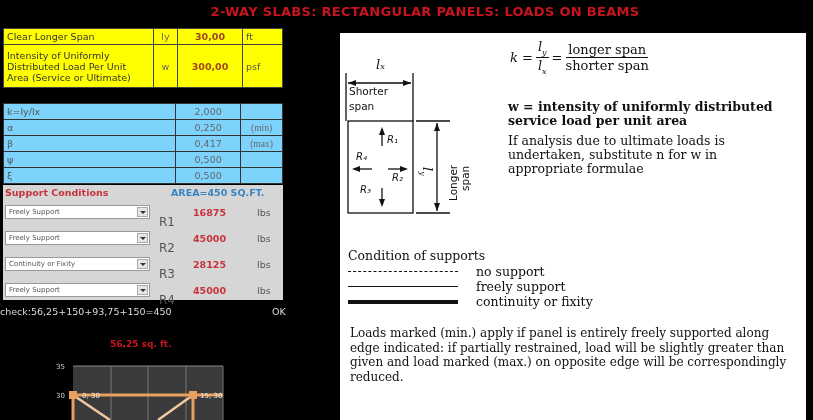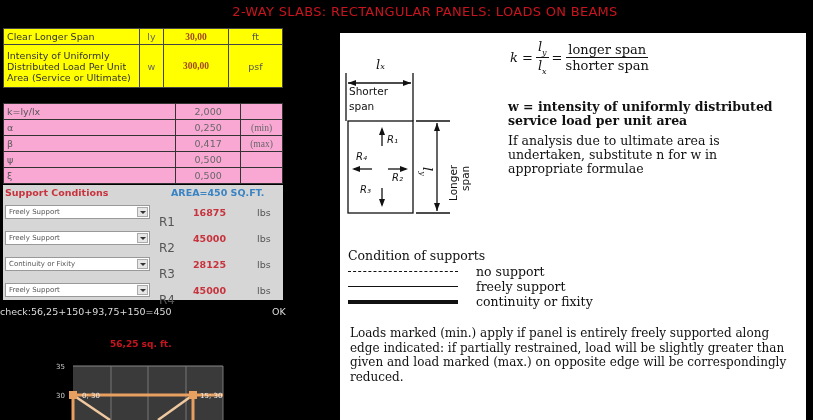--- a/index.html
+++ b/index.html
@@ -1,35 +1,35 @@
 <!DOCTYPE html>
 <html><head>
 <meta charset="utf-8">
 <style>
   * { box-sizing: border-box; margin: 0; padding: 0; }
   html, body { width: 813px; height: 420px; background: #000; overflow: hidden; }
   body { position: relative; font-family: "DejaVu Sans", sans-serif; }
 
   .title {
     position: absolute; left: 200px; top: 4px; width: 450px; text-align: center;
-    color: #c8141e; font-family: "DejaVu Sans", sans-serif; font-weight: normal;
+    color: #c8141e; font-family: "DejaVu Sans", sans-serif; font-weight: bold;
     font-size: 13px; letter-spacing: 0.3px;
   }
 
   
   .inp { position: absolute; left: 3px; top: 28px; width: 280px; border-collapse: collapse; padding-left: 26px; }
   .inp td { border: 1px solid #444; background: #ffff00; font-size: 9.5px; color: #333; padding: 1px 3px; height: 16px; }
   .inp td.sym { text-align: center; width: 24px; color: #666; }
-  .inp td.val { text-align: center; width: 65px; color: #a0461e; font-weight: bold; font-family: Liberation Serif, serif; }
-  .inp td.unit { text-align: center; width: 54px; color: #555; }
+  .inp td.val { text-align: center; width: 65px; color: #a0461e; font-weight: bold; }
+  .inp td.unit { text-align: left; width: 40px; color: #555; }
   .inp tr.tall td { height: 43px; line-height: 11px; }
 
   
   .calc { position: absolute; left: 3px; top: 103px; width: 280px; border-collapse: collapse; }
-  .calc td { border: 1px solid #333; background: #f9a8d4; font-size: 9.5px; color: #555; padding: 0 3px; height: 16px; }
+  .calc td { border: 1px solid #333; background: #7dd3fc; font-size: 9.5px; color: #555; padding: 0 3px; height: 16px; }
   .calc td.lab { width: 173px; }
   .calc td.val { text-align: center; width: 65px; color: #666; }
   .calc td.unit { text-align: center; width: 42px; color: #666; font-family: Liberation Serif, serif; }
 
   
   .support { position: absolute; left: 3px; top: 185px; width: 280px; height: 115px; background: #d6d6d6; }
   .support .hdr { position: absolute; left: 2px; top: 2px; font-size: 9.5px; font-weight: bold; color: #c8323c; }
   .support .area { position: absolute; left: 168px; top: 2px; font-size: 9.5px; font-weight: bold; color: #3a84c4; }
   .srow { position: absolute; left: 2px; height: 16px; width: 276px; }
   .sel { position: absolute; left: 0; top: 0; width: 145px; height: 14px; background: #fff; border: 1px solid #999;
@@ -209,21 +209,21 @@
       <span><span>l</span><sub style="font-size:8px">x</sub></span>
     </span>
     <span>=</span>
     <span class="frac">
       <span class="num">longer span</span>
       <span>shorter span</span>
     </span>
   </div>
 
   <div class="blk" style="left:168px; top:67px; width:270px;font-weight:bold;">w = intensity of uniformly distributed service load per unit area</div>
-  <div class="blk" style="left:168px; top:101px; width:270px;">If analysis due to ultimate area is undertaken, substitute n for w in appropriate formulae</div>
+  <div class="blk" style="left:168px; top:101px; width:270px;">If analysis due to ultimate loads is undertaken, substitute n for w in appropriate formulae</div>
 
   <div class="blk" style="left:8px; top:216px;">Condition of supports</div>
   <div class="legend-row" style="top:231px;">
     <span class="ln" style="border-top:1.5px dashed #111;"></span>
     <span>no support</span>
   </div>
   <div class="legend-row" style="top:246px;">
     <span class="ln" style="border-top:1.3px solid #111;"></span>
     <span>freely support</span>
   </div>

